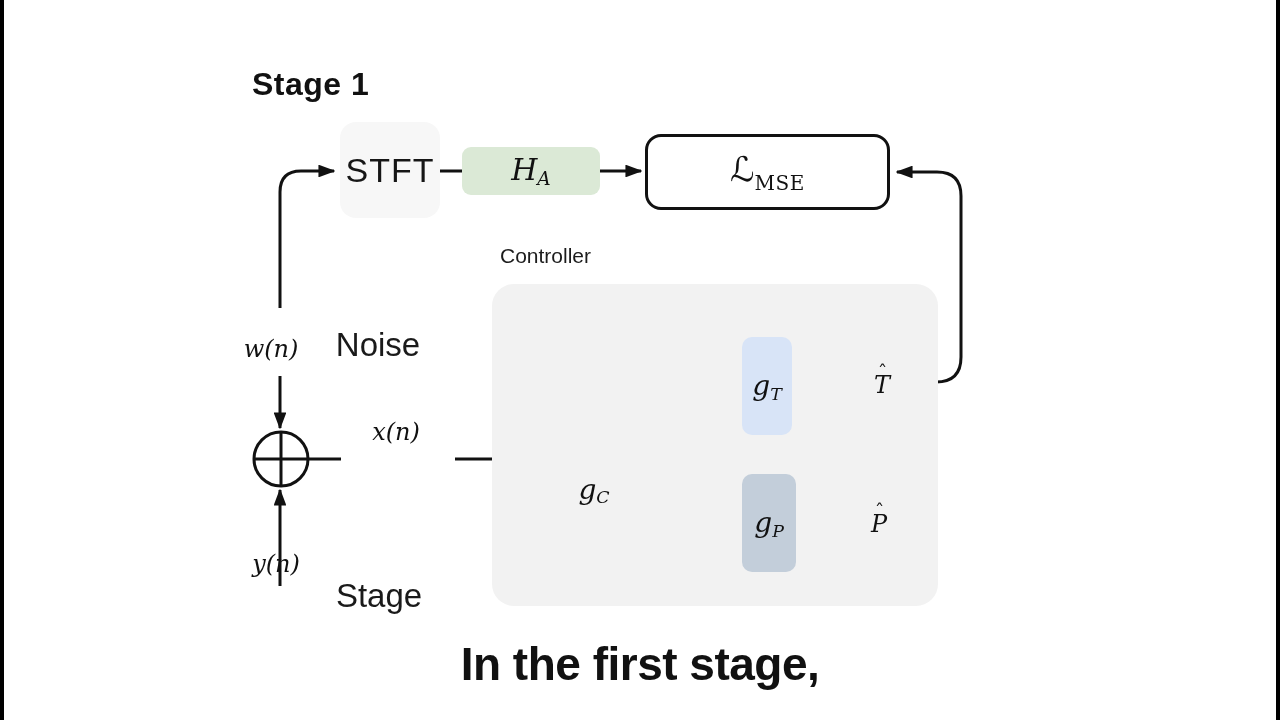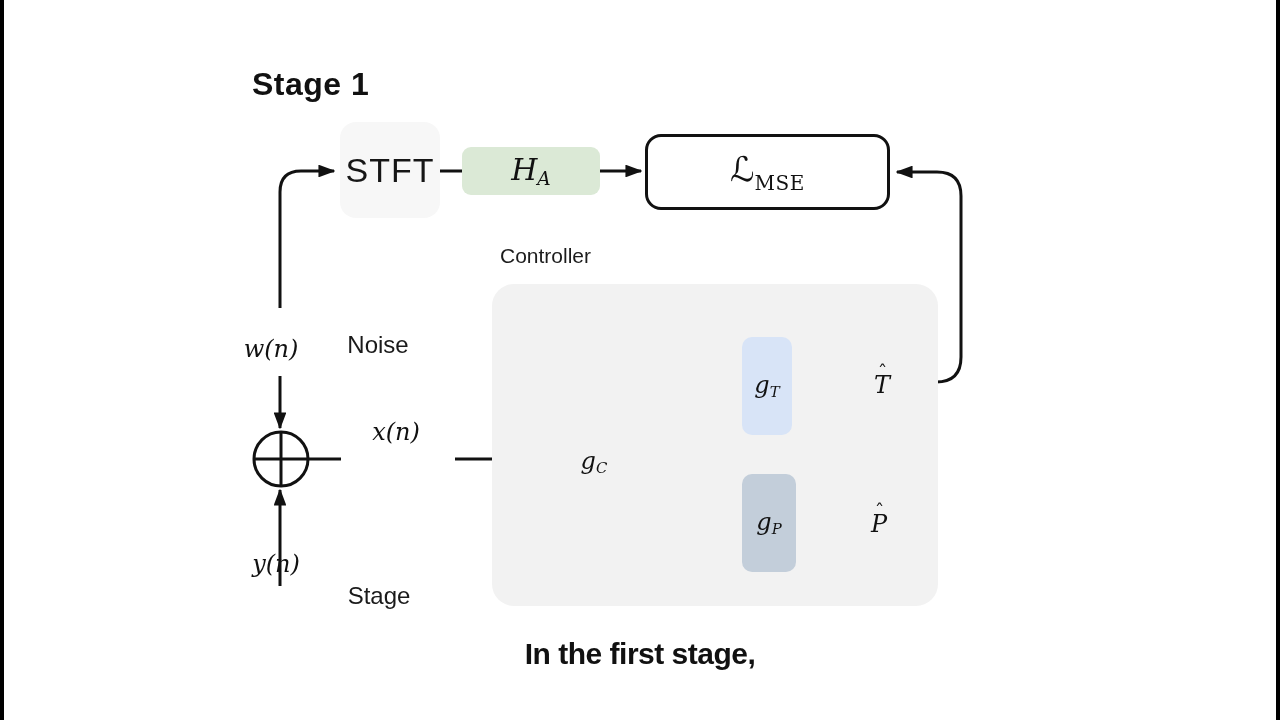--- a/index.html
+++ b/index.html
@@ -37,21 +37,21 @@
 
   .abs { position: absolute; }
   .center-anchor { transform: translate(-50%, -50%); white-space: nowrap; }
 
   .stage-title {
     left: 252px; top: 66px;
     font-size: 32px; font-weight: bold; letter-spacing: 0.5px;
   }
   .caption {
     left: 50%; top: 637px; transform: translateX(-50%);
-    font-size: 30px; font-weight: bold; letter-spacing: -0.5px;
+    font-size: 46px; font-weight: bold; letter-spacing: -0.5px;
     white-space: nowrap;
   }
 
   .block {
     position: absolute;
     display: flex; align-items: center; justify-content: center;
   }
   .stft-block {
     left: 340px; top: 122px; width: 100px; height: 96px;
     background: var(--stft_bg); border-radius: 16px;
@@ -81,44 +81,44 @@
     left: 742px; top: 474px; width: 54px; height: 98px;
     background: var(--grayblue); border-radius: 10px;
   }
 
   .math {
     font-family: "DejaVu Serif", "DejaVu Sans", serif;
     font-style: italic;
   }
   .math-lg { font-size: 24px; }
   .math-md { font-size: 30px; }
-  .math-sm { font-size: 24px; }
+  .math-sm { font-size: 28px; }
   .msub {
     font-style: italic;
     font-size: 0.62em;
     vertical-align: -0.28em;
   }
   .script-l { font-size: 34px; font-style: normal; }
   .lmse-sub { font-style: normal; font-size: 20px; vertical-align: -0.45em; letter-spacing: 0.5px; }
 
   .hat-wrap { position: relative; display: inline-block; }
   .hat-glyph {
     position: absolute; left: 54%; top: -0.50em;
     transform: translateX(-50%);
     font-style: normal; font-size: 0.8em;
   }
 
-  .tag-label { font-size: 24px; color: #1a1a1a; }
+  .tag-label { font-size: 33px; color: #1a1a1a; }
 
   .w-label  { left: 271px; top: 349px; }
   .noise-label { left: 378px; top: 345px; }
   .x-label  { left: 396px; top: 432px; }
   .y-label  { left: 276px; top: 564px; }
   .clean-label { left: 379px; top: 596px; }
-  .gc-label { left: 594px; top: 462px; }
+  .gc-label { left: 594px; top: 490px; }
   .that-label { left: 882px; top: 385px; }
   .phat-label { left: 879px; top: 524px; }
 </style>
 </head>
 <body>
 
 <div class="frame">
 
   <div class="edge-strip edge-left"></div>
   <div class="edge-strip edge-right"></div>

